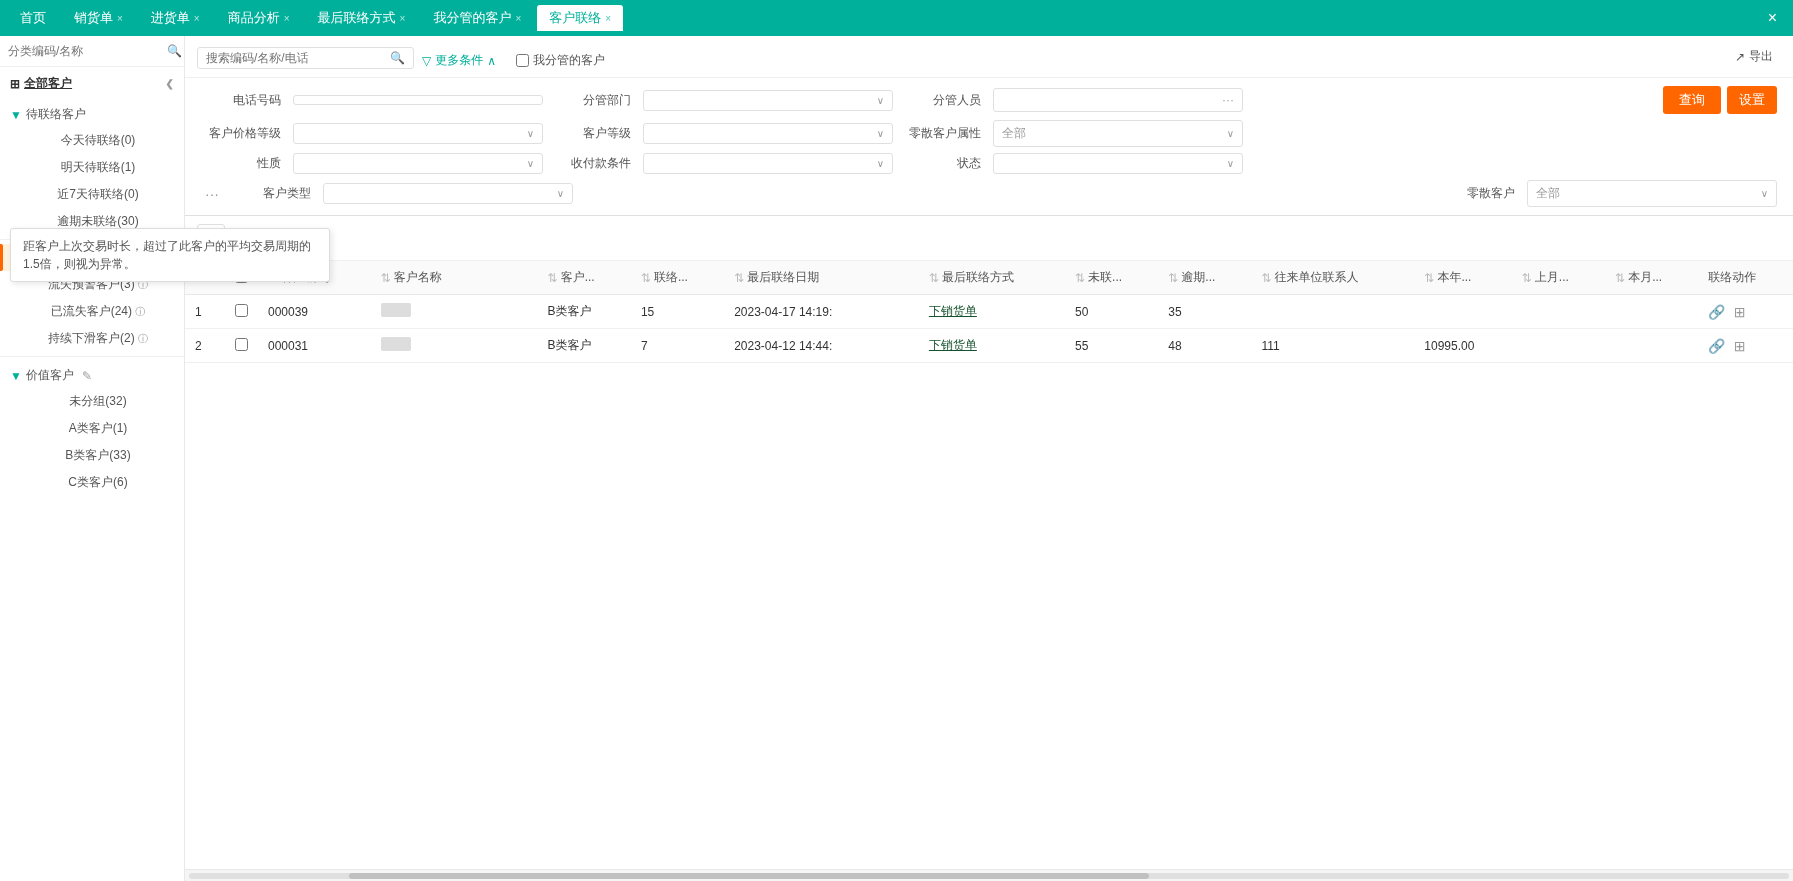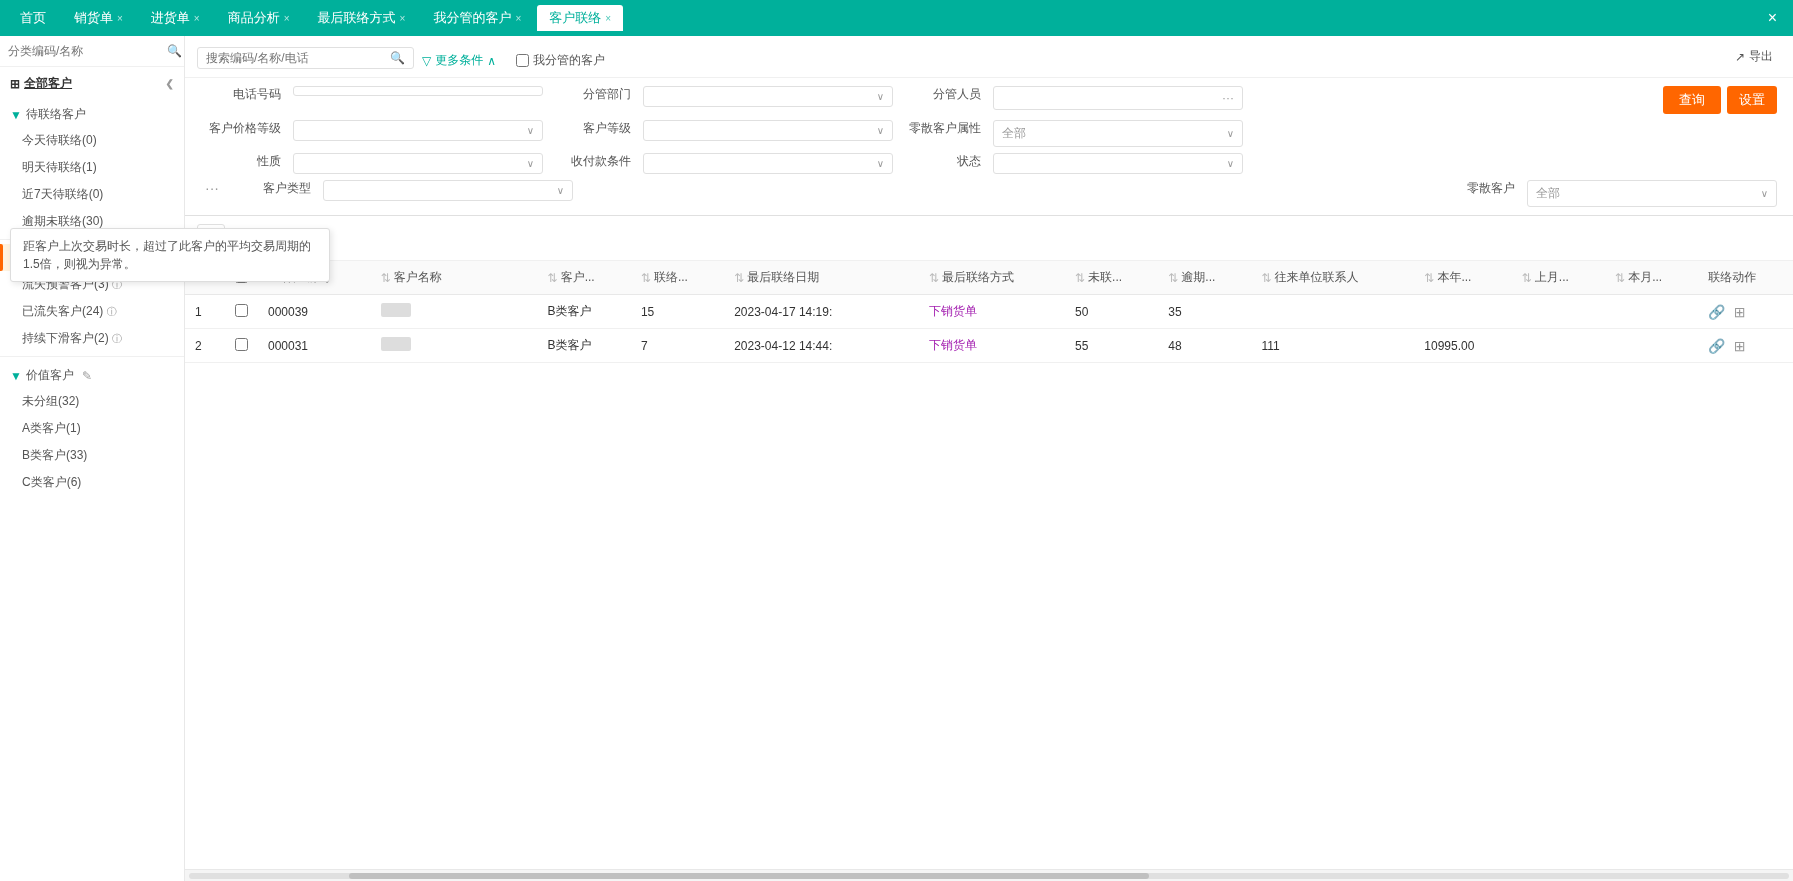--- a/index.html
+++ b/index.html
@@ -46,21 +46,21 @@
       color: #333; cursor: pointer;
     }
     .sidebar-section-header .collapse-btn { color: #999; font-size: 10px; }
     .sidebar-group-title {
       display: flex; align-items: center; gap: 4px;
       padding: 6px 10px 4px 10px; font-size: 12px; color: #555;
       cursor: pointer;
     }
     .sidebar-item {
       padding: 5px 10px 5px 22px; font-size: 12px; color: #555;
-      cursor: pointer; white-space: nowrap;
+      cursor: pointer; white-space: nowrap; text-align: center;
     }
     .sidebar-divider { height: 1px; background: #f0f0f0; margin: 4px 0; }
 
     
     .tooltip-box {
       position: absolute;
       top: 228px; left: 10px;
       background: white; border: 1px solid #ddd;
       padding: 8px 12px; border-radius: 3px;
       font-size: 12px; color: #555; max-width: 320px;
@@ -94,21 +94,21 @@
       display: flex; align-items: center; gap: 4px; color: #555;
       cursor: pointer; font-size: 12px; padding: 4px 8px;
     }
 
     
     .filter-expanded {
       background: white; border-bottom: 1px solid #e0e0e0;
       padding: 8px 16px; display: flex; flex-direction: column; gap: 6px;
     }
     .filter-row {
-      display: flex; align-items: flex-start; gap: 8px;
+      display: flex; align-items: center; gap: 8px;
     }
     .filter-field {
       display: flex; align-items: center; flex: 1;
       border: 1px solid #e0e0e0; border-radius: 3px;
       padding: 4px 8px; background: white; min-width: 180px; max-width: 320px;
       justify-content: space-between; cursor: pointer;
     }
     .filter-field span { font-size: 12px; color: #999; }
     .filter-field .chevron { color: #999; font-size: 10px; }
     .filter-field-label { font-size: 12px; color: #555; width: 80px; text-align: right; margin-right: 4px; flex-shrink: 0; }
@@ -139,21 +139,21 @@
       font-size: 12px; color: #333; white-space: nowrap;
     }
     .table-toolbar {
       display: flex; align-items: center; padding: 8px 12px;
       background: white; border-bottom: 1px solid #f0f0f0; gap: 8px;
     }
     .settings-icon-btn {
       width: 28px; height: 28px; border: 1px solid #e0e0e0; border-radius: 3px;
       display: flex; align-items: center; justify-content: center; cursor: pointer;
     }
-    .link-text { color: #a21caf; cursor: pointer; }
+    .link-text { color: #14532d; text-decoration: underline; cursor: pointer; }
     .action-icons { display: flex; gap: 8px; }
     .action-icon { color: #999; cursor: pointer; font-size: 14px; }
     .avatar-blur {
       width: 30px; height: 14px; background: #ddd; border-radius: 2px; display: inline-block;
     }
 
     
     .pagination {
       display: flex; align-items: center; justify-content: flex-end;
       padding: 10px 16px; background: white; border-top: 1px solid #f0f0f0;

